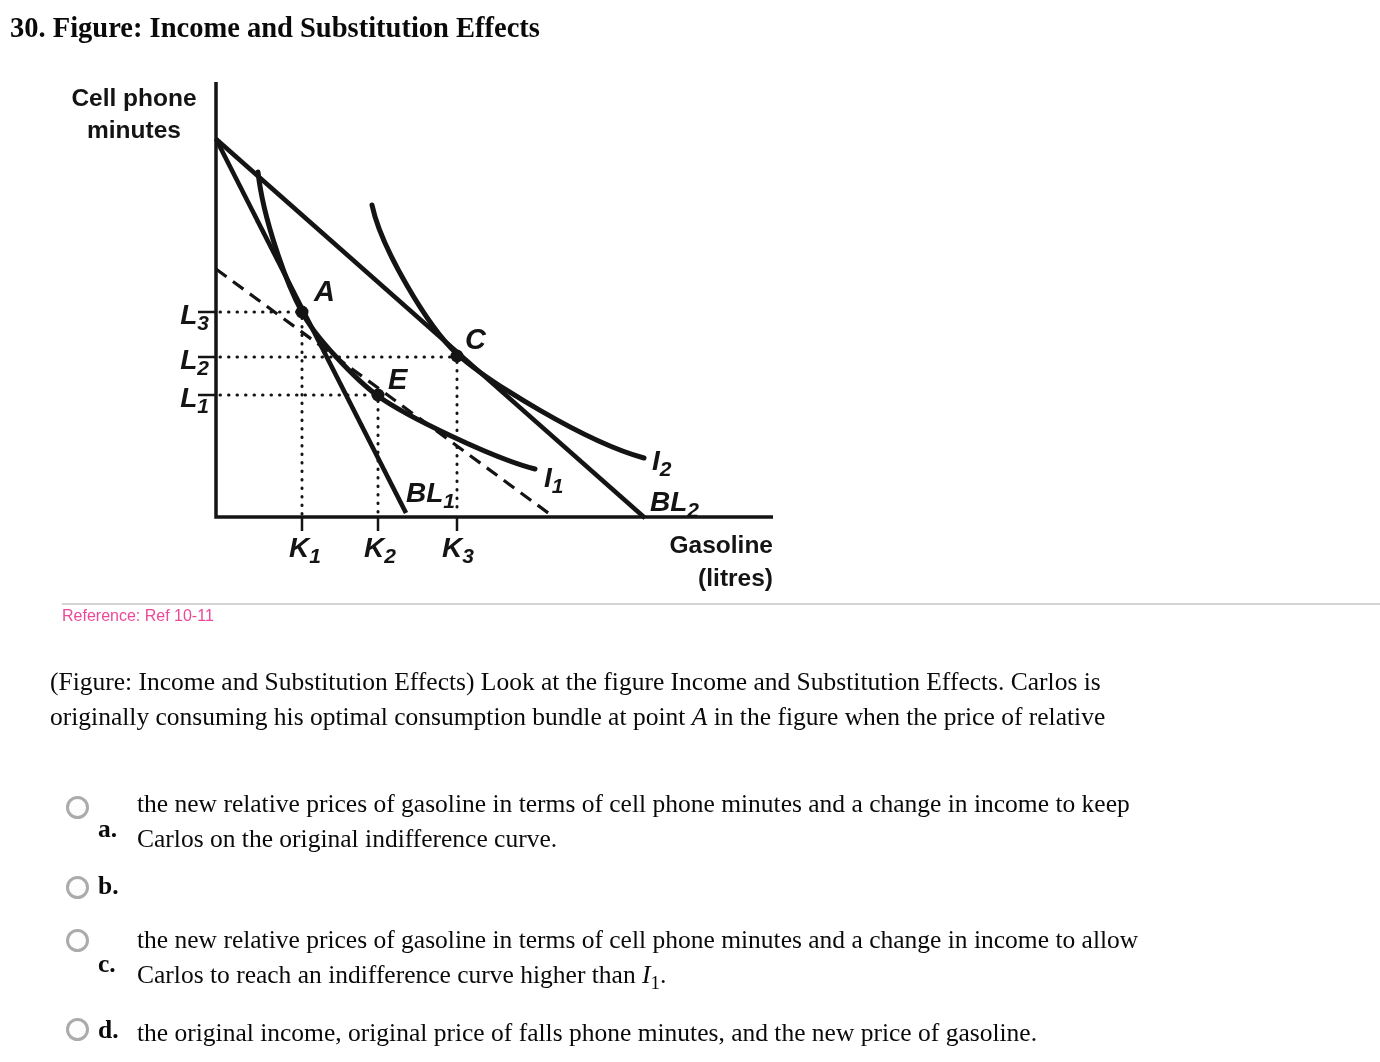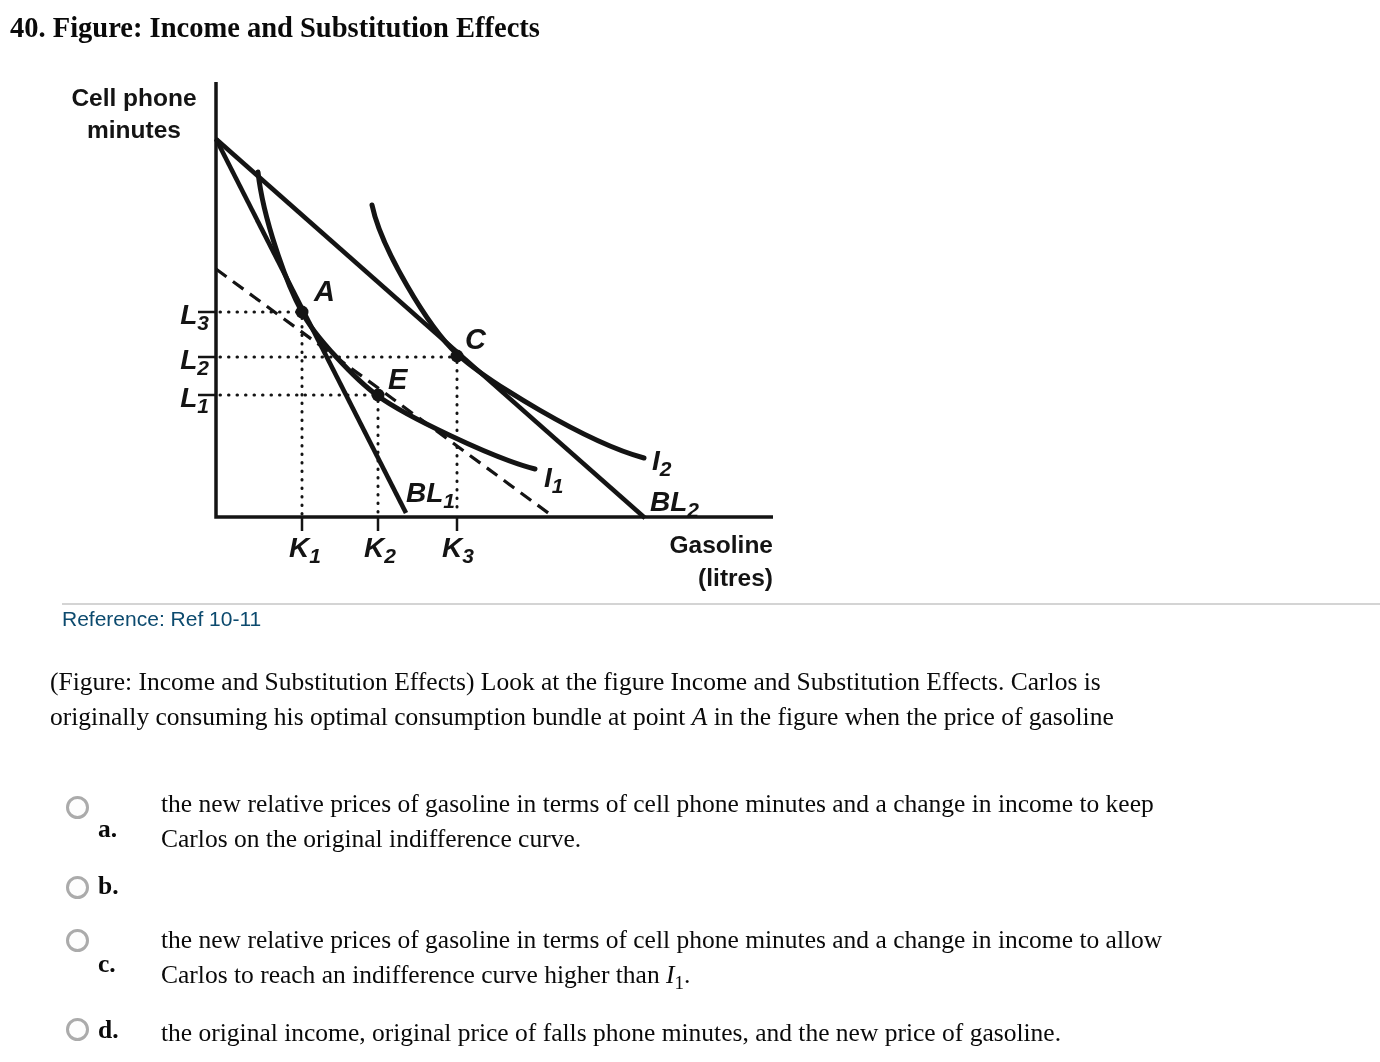--- a/index.html
+++ b/index.html
@@ -14,47 +14,47 @@
     font-size:28.5px; font-weight:bold; white-space:nowrap;
   }
   .fig-svg { position:absolute; left:40px; top:70px; }
   .rule {
     position:absolute; left:62px; top:603px; width:1318px; height:2px;
     background:#d4d4d4;
   }
   .reference {
     position:absolute; left:62px; top:607px;
     font-family:"Liberation Sans", sans-serif;
-    font-size:21px; color:#0c4a6e; white-space:nowrap;
+    font-size:16px; color:#ec4899; white-space:nowrap;
   }
   .question { position:absolute; left:50px; top:664px; }
   .qline { font-size:25.5px; line-height:35px; white-space:nowrap; }
   .opt-row { position:absolute; left:0; width:1380px; }
   .radio {
     position:absolute; left:66px; width:23px; height:23px;
     border:3px solid #ababab; border-radius:50%; background:#fdfdfd;
     cursor:pointer;
   }
   .opt-label {
     position:absolute; left:98px; font-weight:bold; font-size:25.5px;
     white-space:nowrap;
   }
   .opt-text { position:absolute; left:137px; }
-  .oline { font-size:25.5px; line-height:35px; white-space:nowrap;margin-left:24px; }
+  .oline { font-size:25.5px; line-height:35px; white-space:nowrap; }
   em.vr { font-style:italic; }
   sub.vr { font-size:19px; line-height:0; }
   
   .ax-cap { font-family:"Liberation Sans", sans-serif; font-weight:bold; font-size:24.5px; fill:#141414; }
   .it { font-family:"Liberation Sans", sans-serif; font-style:italic; font-weight:600; font-size:28px; fill:#141414; }
   .pt { font-family:"Liberation Sans", sans-serif; font-style:italic; font-weight:600; font-size:29px; fill:#141414; }
 </style>
 </head>
 <body>
 
-<div class="title">40. Figure: Income and Substitution Effects</div>
+<div class="title">30. Figure: Income and Substitution Effects</div>
 
 <svg class="fig-svg" width="750" height="535" viewBox="40 70 750 535">
 
   <path d="M 216 82 L 216 517 L 773 517" fill="none" stroke="#141414" stroke-width="3.5"></path>
 
   <g stroke="#141414" stroke-width="2.5">
     <line x1="198" y1="312" x2="216" y2="312"></line>
     <line x1="198" y1="357" x2="216" y2="357"></line>
     <line x1="198" y1="395" x2="216" y2="395"></line>
     <line x1="302" y1="517" x2="302" y2="531"></line>
@@ -104,21 +104,21 @@
   <text class="it" x="650" y="511"><tspan>BL</tspan><tspan dy="6" font-size="21">2</tspan></text>
   <text class="it" x="544" y="487"><tspan>I</tspan><tspan dy="6" font-size="21">1</tspan></text>
   <text class="it" x="652" y="470"><tspan>I</tspan><tspan dy="6" font-size="21">2</tspan></text>
 </svg>
 
 <div class="rule"></div>
 <div class="reference">Reference: Ref 10-11</div>
 
 <div class="question">
   <div class="qline">(Figure: Income and Substitution Effects) Look at the figure Income and Substitution Effects. Carlos is</div>
-  <div class="qline"><span>originally consuming his optimal consumption bundle at point </span><em class="vr">A</em><span> in the figure when the price of gasoline</span></div>
+  <div class="qline"><span>originally consuming his optimal consumption bundle at point </span><em class="vr">A</em><span> in the figure when the price of relative</span></div>
 </div>
 
 <div class="opt-row" style="top:786px; height:70px;">
   <span class="radio" style="top:10px;" role="radio" aria-checked="false"></span>
   <span class="opt-label" style="top:28px;">a.</span>
   <div class="opt-text" style="top:0;">
     <div class="oline">the new relative prices of gasoline in terms of cell phone minutes and a change in income to keep</div>
     <div class="oline">Carlos on the original indifference curve.</div>
   </div>
 </div>

